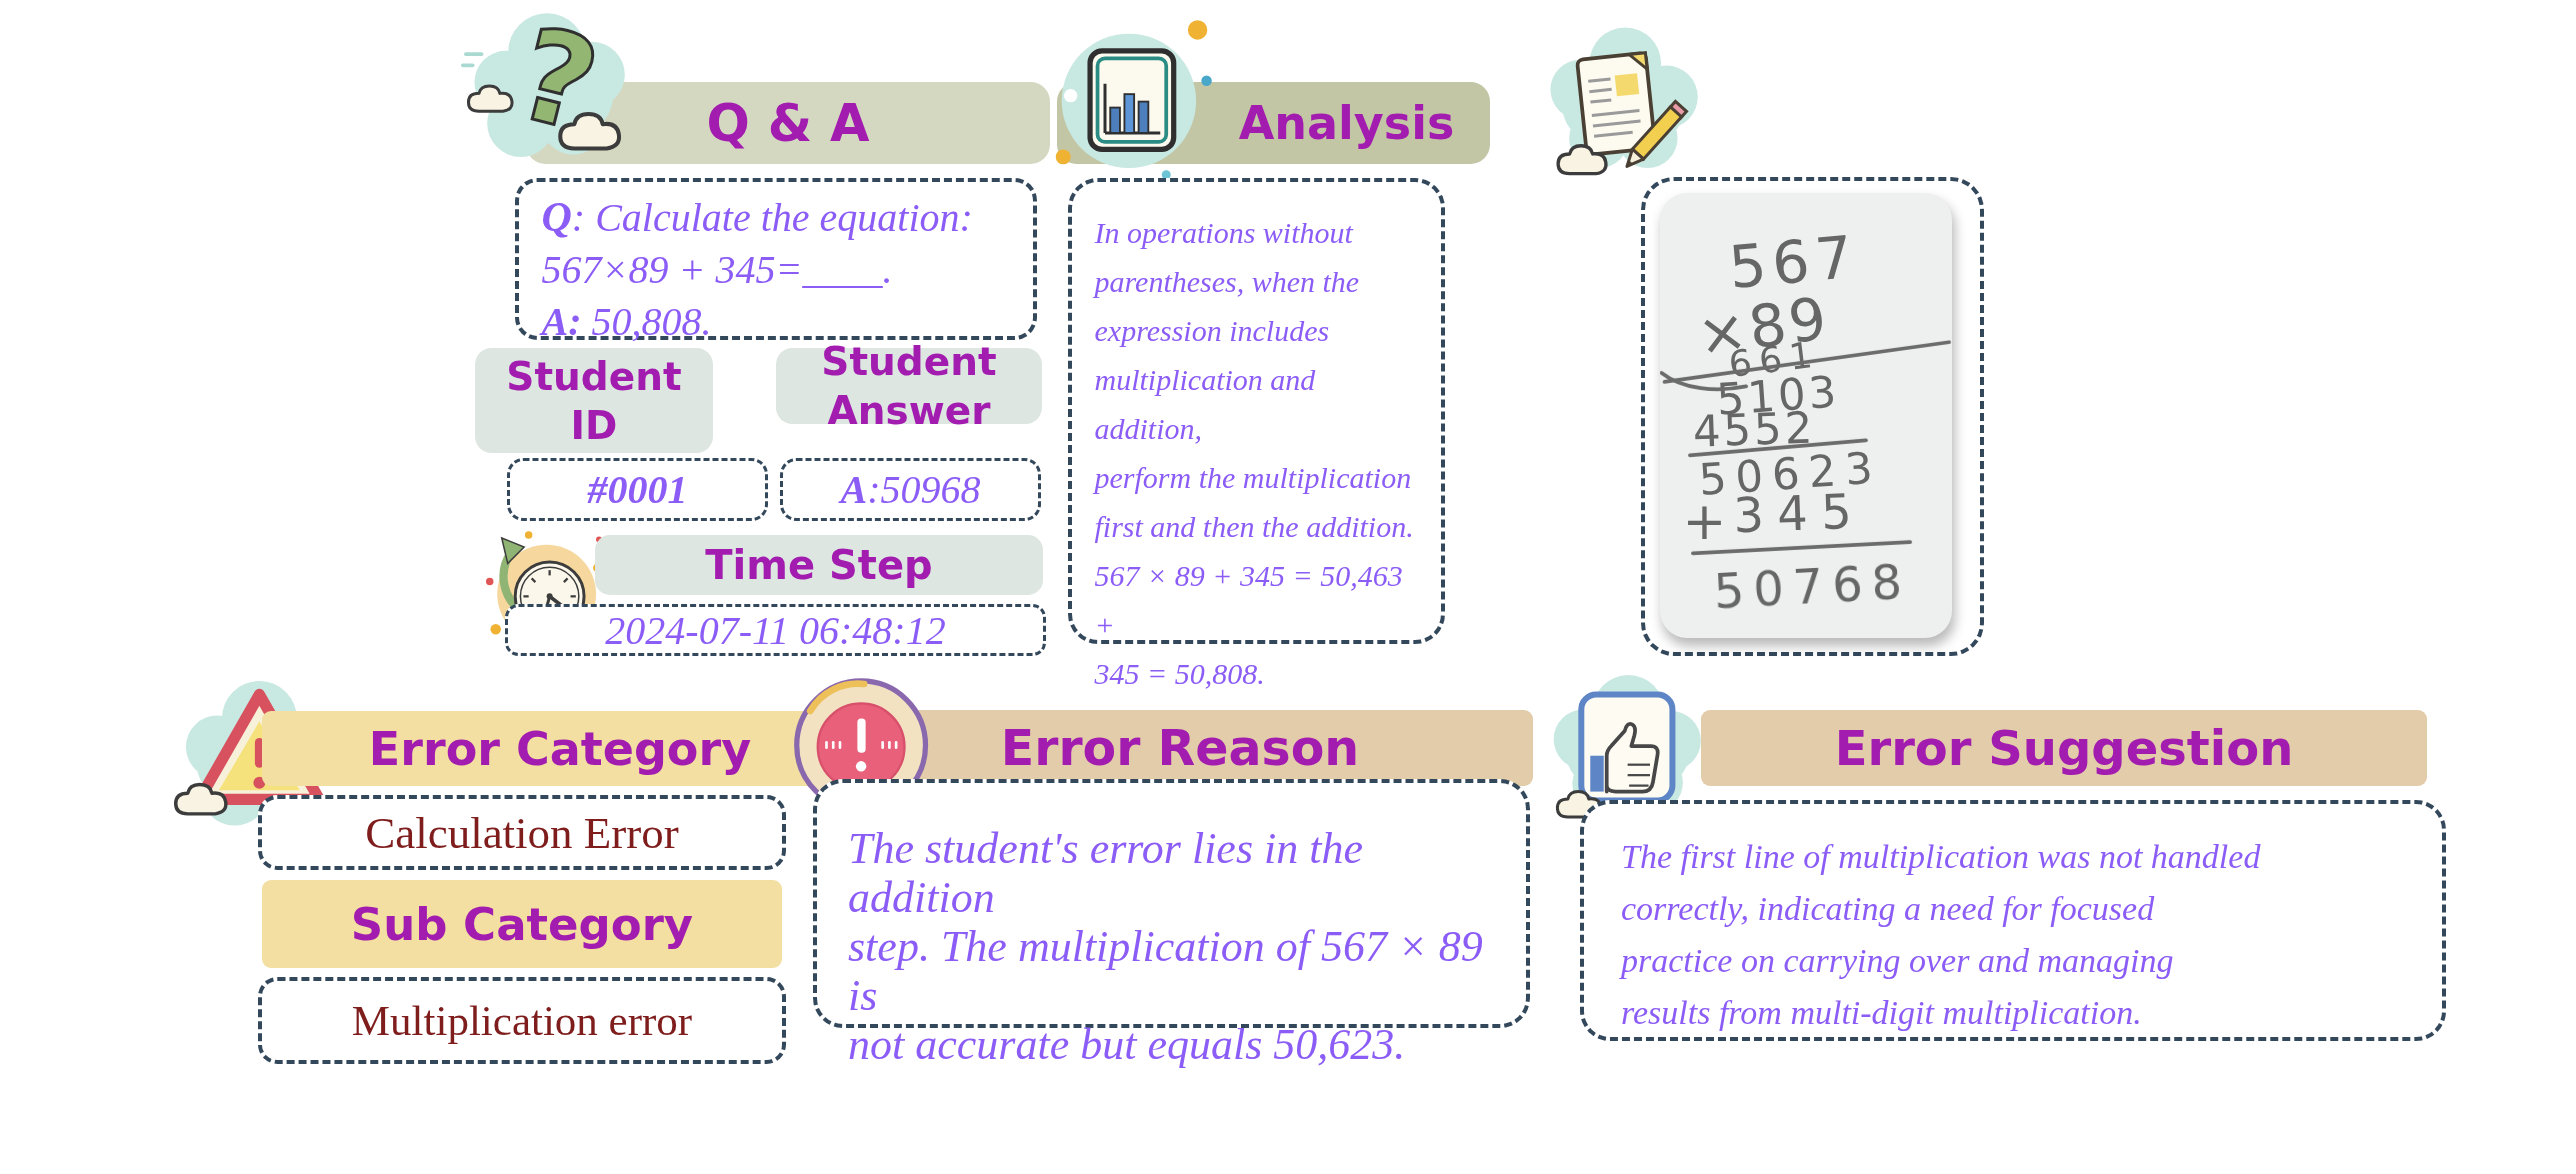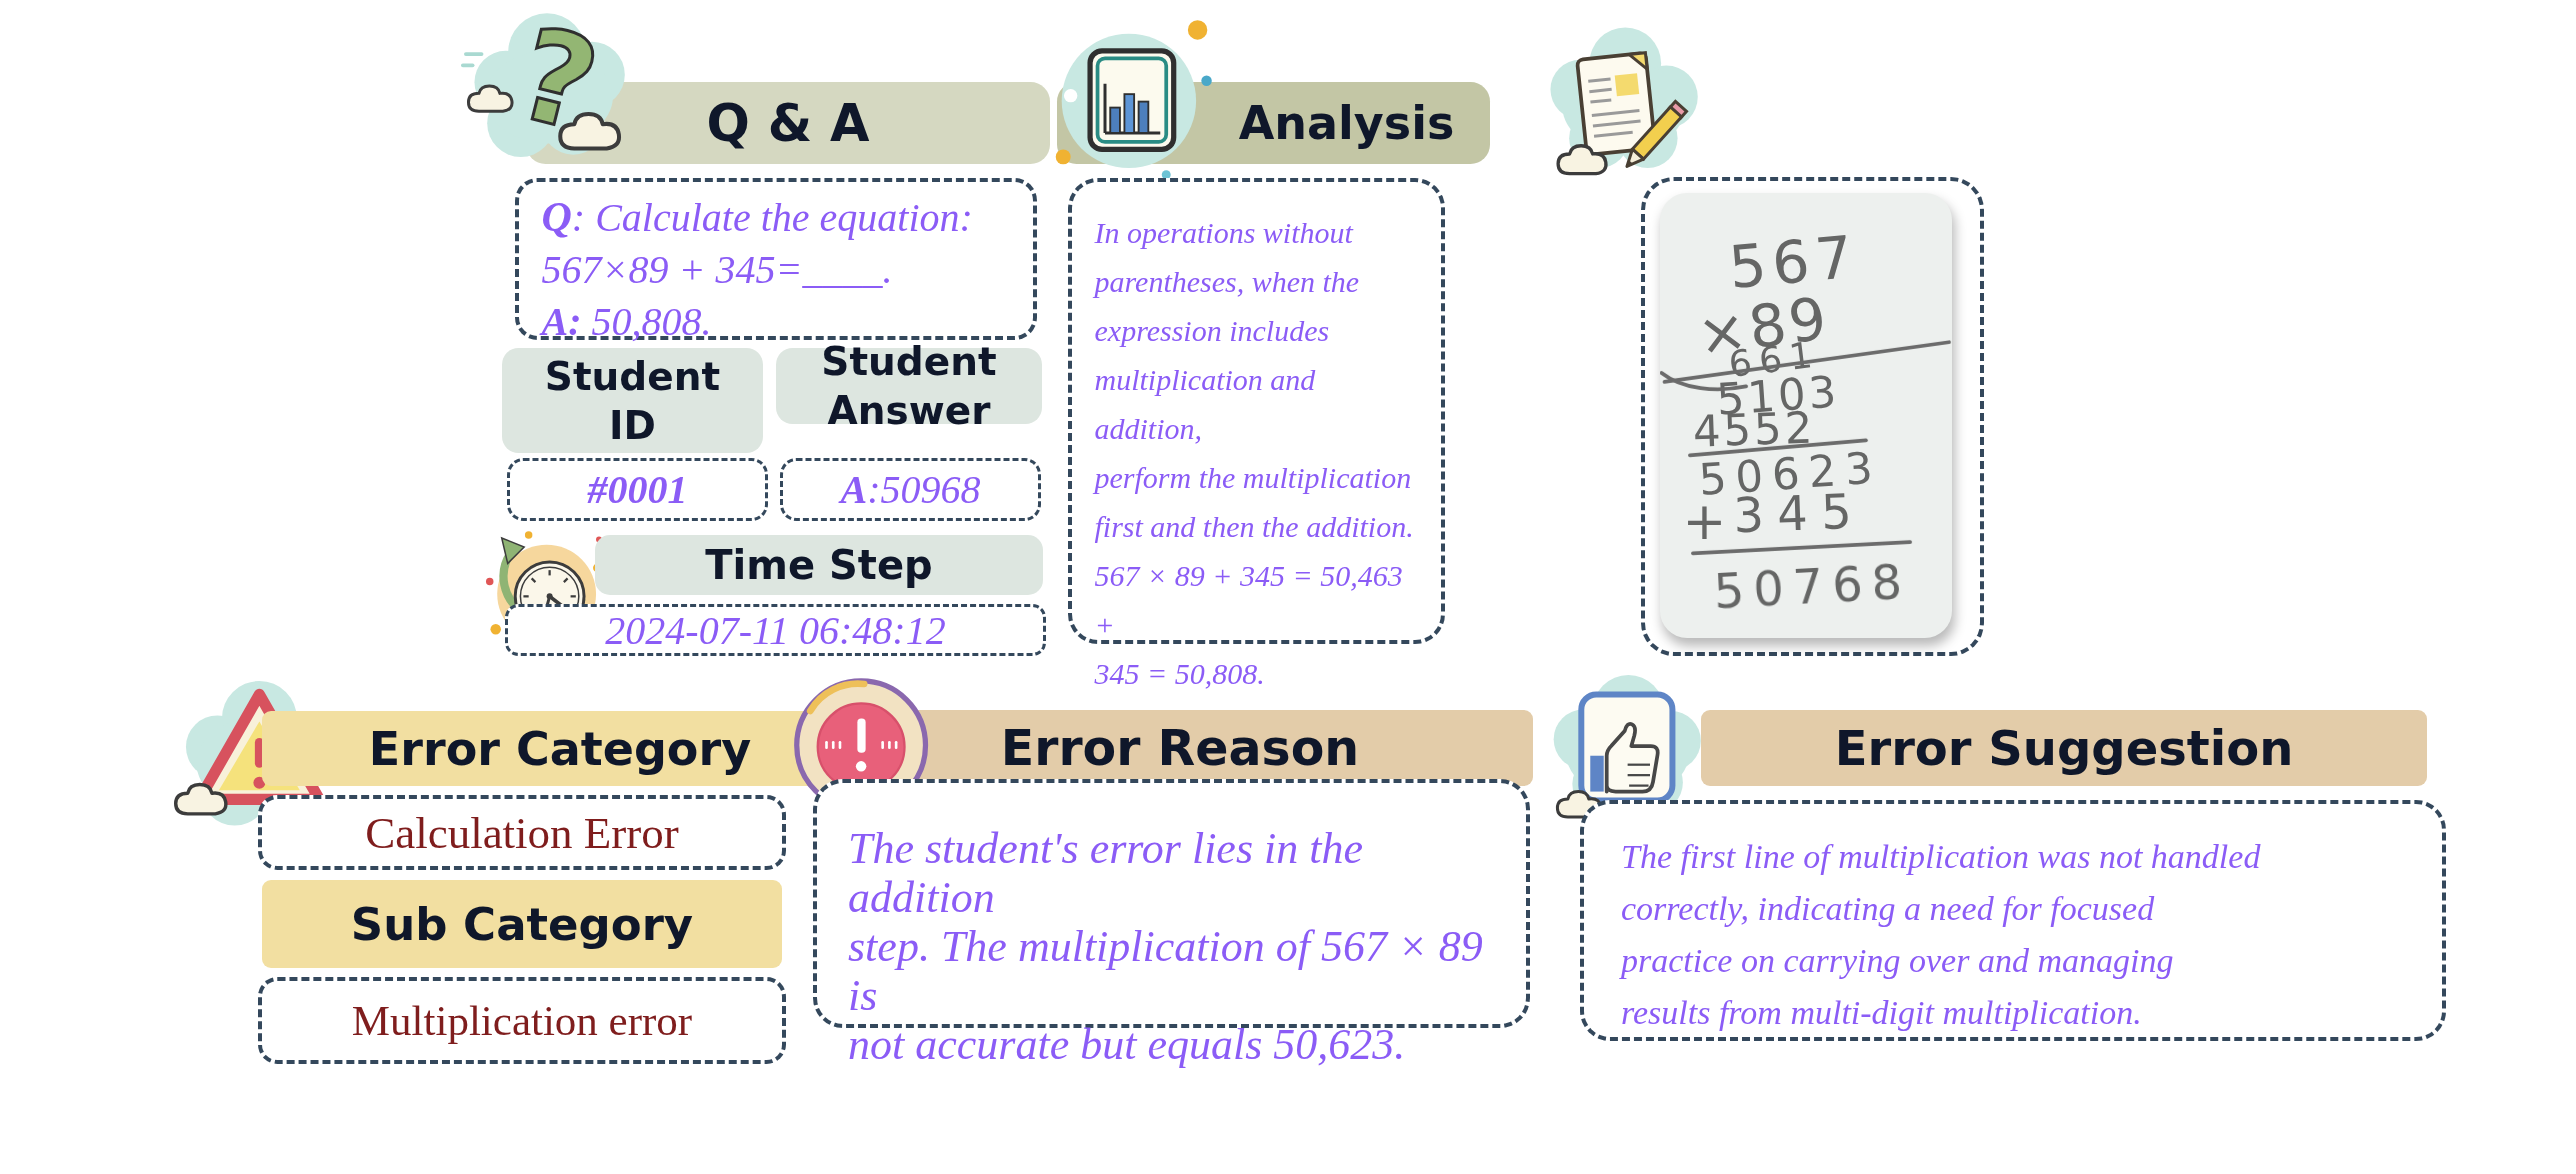--- a/index.html
+++ b/index.html
@@ -1,19 +1,19 @@
 <!DOCTYPE html>
 <html style="font-size:12px"><head>
 <meta charset="utf-8">
 <style>
   html,body{margin:0;padding:0;background:#fff;}
   .canvas{position:relative;width:2576px;height:1174px;background:#ffffff;overflow:hidden;
           font-family:"DejaVu Sans",sans-serif;}
   .bar{position:absolute;display:flex;align-items:center;justify-content:center;
-       font-family:"DejaVu Sans",sans-serif;font-weight:bold;color:#0f172a;box-sizing:border-box;}
+       font-family:"DejaVu Sans",sans-serif;font-weight:bold;color:#a21caf;box-sizing:border-box;}
   .dashed{position:absolute;border:4.5px dashed #34485c;border-radius:22.5px;background:#fff;box-sizing:border-box;}
   .serif-it{font-family:"Liberation Serif","DejaVu Serif",serif;font-style:italic;color:#8b5cf6;}
   .serif-up{font-family:"Liberation Serif","DejaVu Serif",serif;font-style:normal;color:#7f1d1d;}
   .center{display:flex;align-items:center;justify-content:center;}
   .icon{position:absolute;}
   .pre{white-space:pre-line;}
 </style>
 </head>
 <body>
 
@@ -99,21 +99,21 @@
       <b style="font-size:42px;">Q</b><span>: Calculate the equation:</span>
     </div>
     <div class="serif-it" style="font-size:40px;line-height:52px;">
       <span>567×89 + 345=____.</span>
     </div>
     <div class="serif-it" style="font-size:40px;line-height:52px;">
       <b>A:</b><span> 50,808.</span>
     </div>
   </div>
 
-  <div class="bar center" style="left:502px;top:348px;width:261px;height:105px;background:#dde6e0;border-radius:16.5px;font-size:39px;line-height:49px;text-align:center;padding:0 38px;">
+  <div class="bar center" style="left:475px;top:348px;width:238px;height:105px;background:#dde6e0;border-radius:16.5px;font-size:39px;line-height:49px;text-align:center;padding:0 38px;">
     <span>Student ID</span>
   </div>
   <div class="bar center" style="left:776px;top:348px;width:266px;height:76px;background:#dde6e0;border-radius:16.5px;font-size:39px;line-height:49px;text-align:center;padding:0 22.5px;">
     <span>Student Answer</span>
   </div>
 
   <div class="dashed center" style="left:507px;top:458px;width:261px;height:63px;border-width:3.7px;border-radius:16.5px;">
     <span class="serif-it" style="font-size:40px;font-weight:bold;">#0001</span>
   </div>
   <div class="dashed center" style="left:780px;top:458px;width:261px;height:63px;border-width:3.7px;border-radius:16.5px;">

